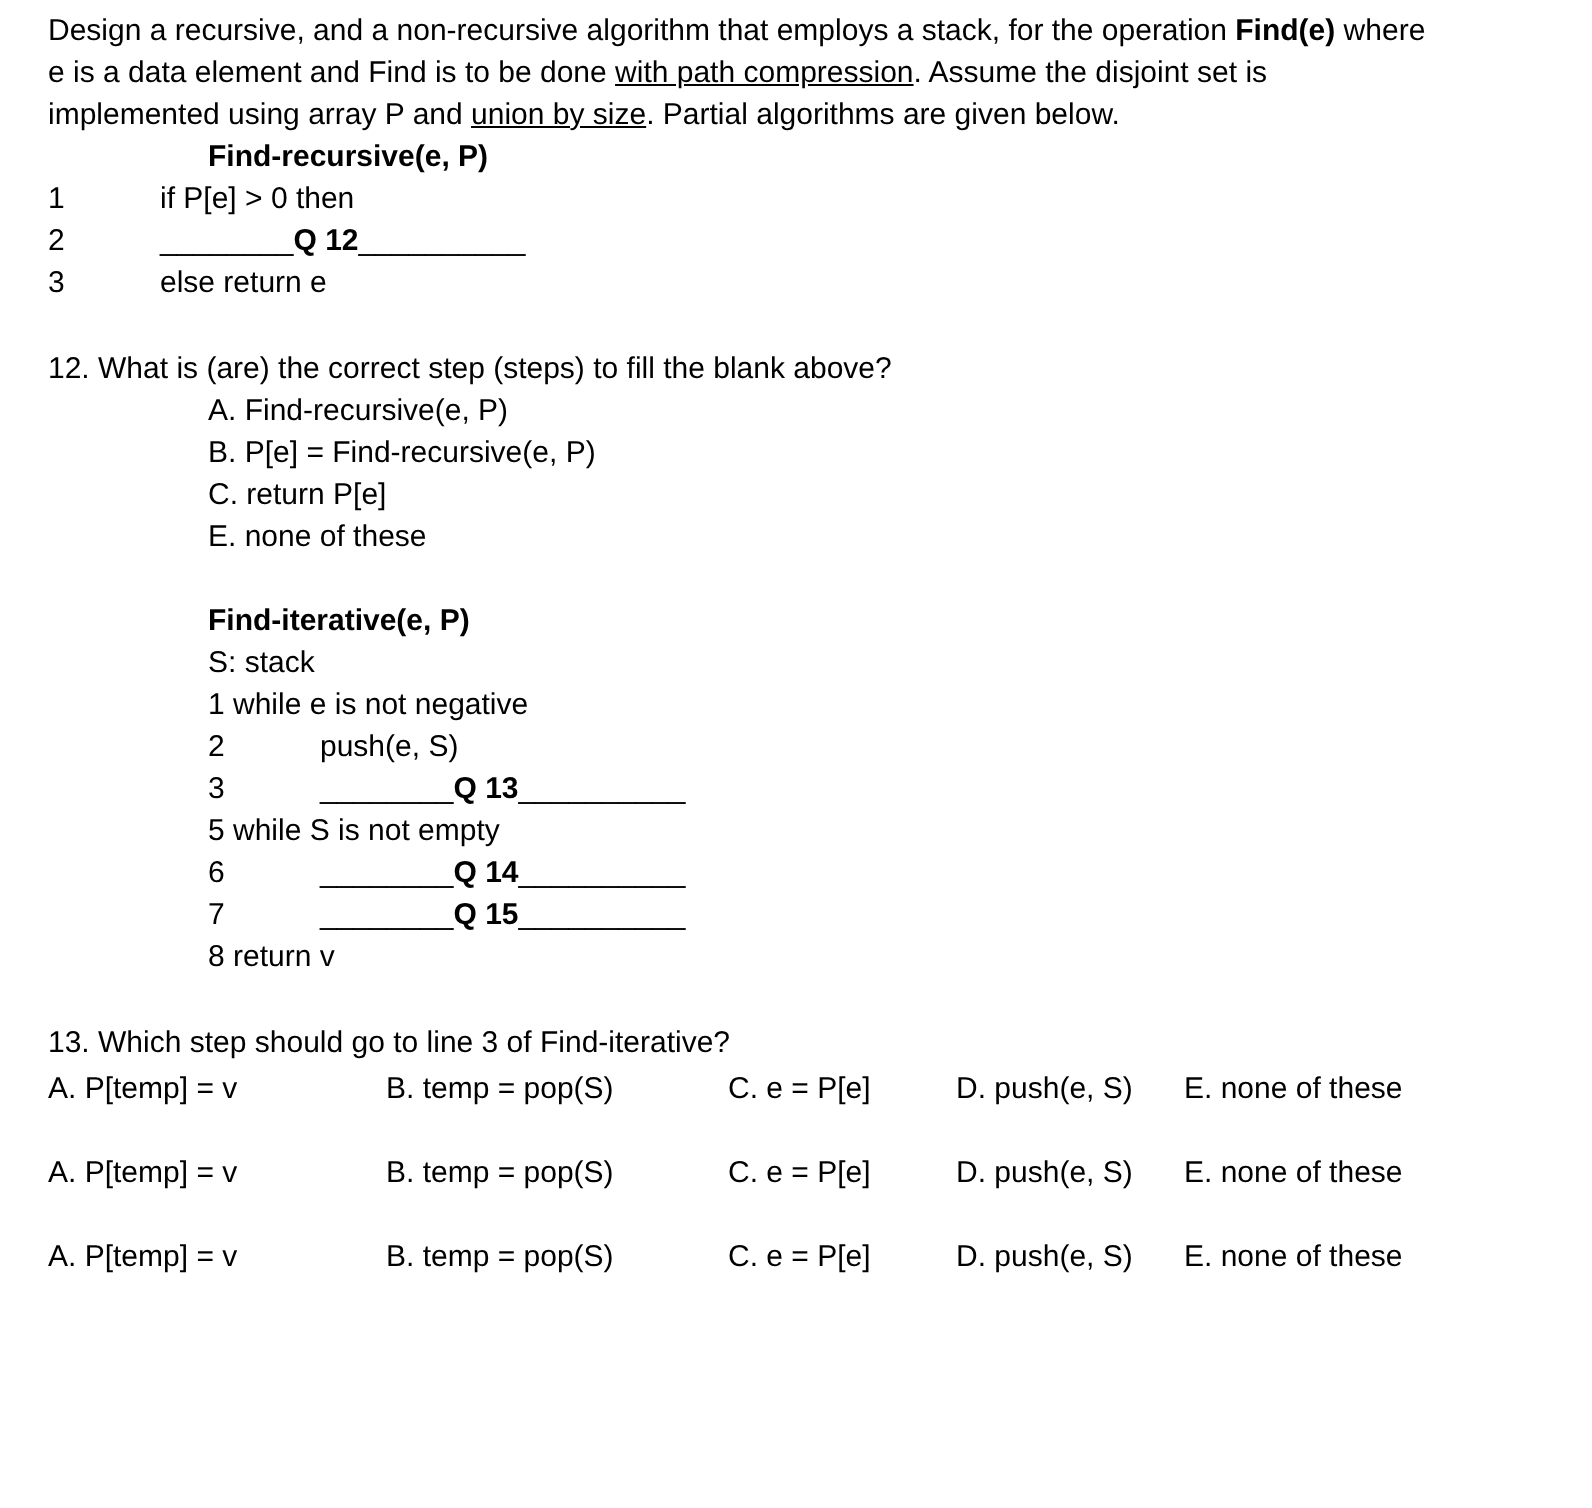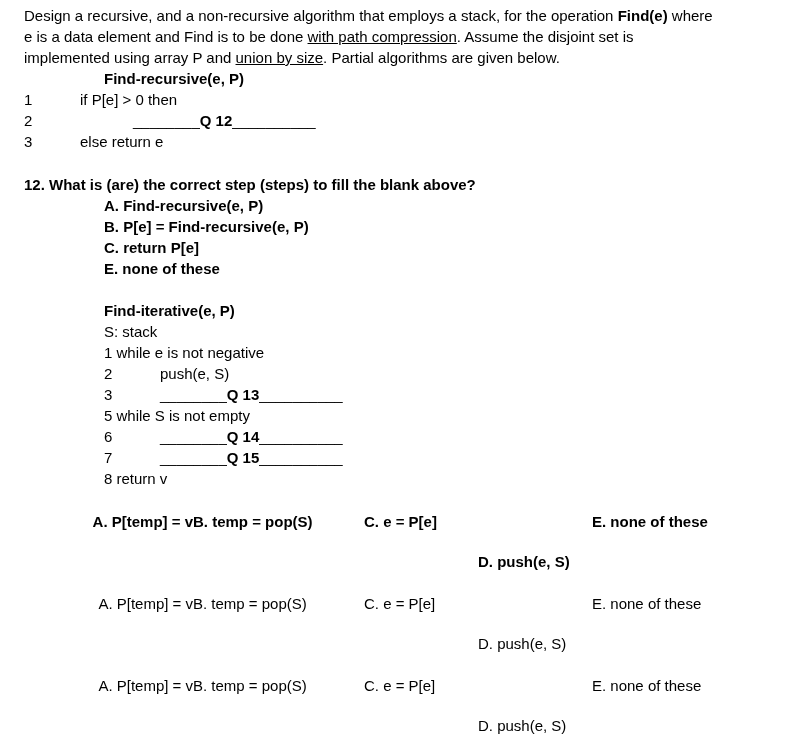--- a/index.html
+++ b/index.html
@@ -13,28 +13,28 @@
     line-height: 21px;
     color: #000000;
   }
   .page { padding: 5px 14px 0 24px; }
   .bold { font-weight: bold; }
   .ul { text-decoration: underline; }
   .indent { margin-left: 80px; }
   .code-line { display: flex; }
   .lnum { flex: 0 0 56px; }
   .inner-num { flex: 0 0 56px; }
-  .blank-indent { margin-left: 53px; }
-  .gap-lg { margin-top: 22px; font-weight: bold; }
+  .blank-indent { }
+  .gap-lg { margin-top: 22px; }
   .gap-md { margin-top: 21px; }
   .opts-row { display: flex; margin-top: 2px; }
-  .opt-a { flex: 0 0 169px; text-align: right; }
+  .opt-a { flex: 0 0 169px; }
   .opt-b { flex: 0 0 171px; }
   .opt-c { flex: 0 0 114px; }
-  .opt-d { flex: 0 0 114px; margin-top: 40px; }
+  .opt-d { flex: 0 0 114px; }
   .opt-e { flex: 1; }
 </style>
 </head>
 <body>
 
 <div class="page">
 
   <div>
     <span>Design a recursive, and a non-recursive algorithm that employs a stack, for the operation </span><span class="bold">Find(e)</span><span> where</span><br>
     <span>e is a data element and Find is to be done </span><span class="ul">with path compression</span><span>. Assume the disjoint set is</span><br>
@@ -83,20 +83,21 @@
       <span><span>________</span><span class="bold">Q 14</span><span>__________</span></span>
     </div>
     <div class="indent code-line">
       <span class="inner-num">7</span>
       <span><span>________</span><span class="bold">Q 15</span><span>__________</span></span>
     </div>
     <div class="indent">8 return v</div>
   </div>
 
   <div class="gap-lg">
+    <div>13. Which step should go to line 3 of Find-iterative?</div>
     <div class="opts-row">
       <span class="opt-a">A. P[temp] = v</span>
       <span class="opt-b">B. temp = pop(S)</span>
       <span class="opt-c">C. e = P[e]</span>
       <span class="opt-d">D. push(e, S)</span>
       <span class="opt-e">E. none of these</span>
     </div>
   </div>
 
   <div class="gap-md">

